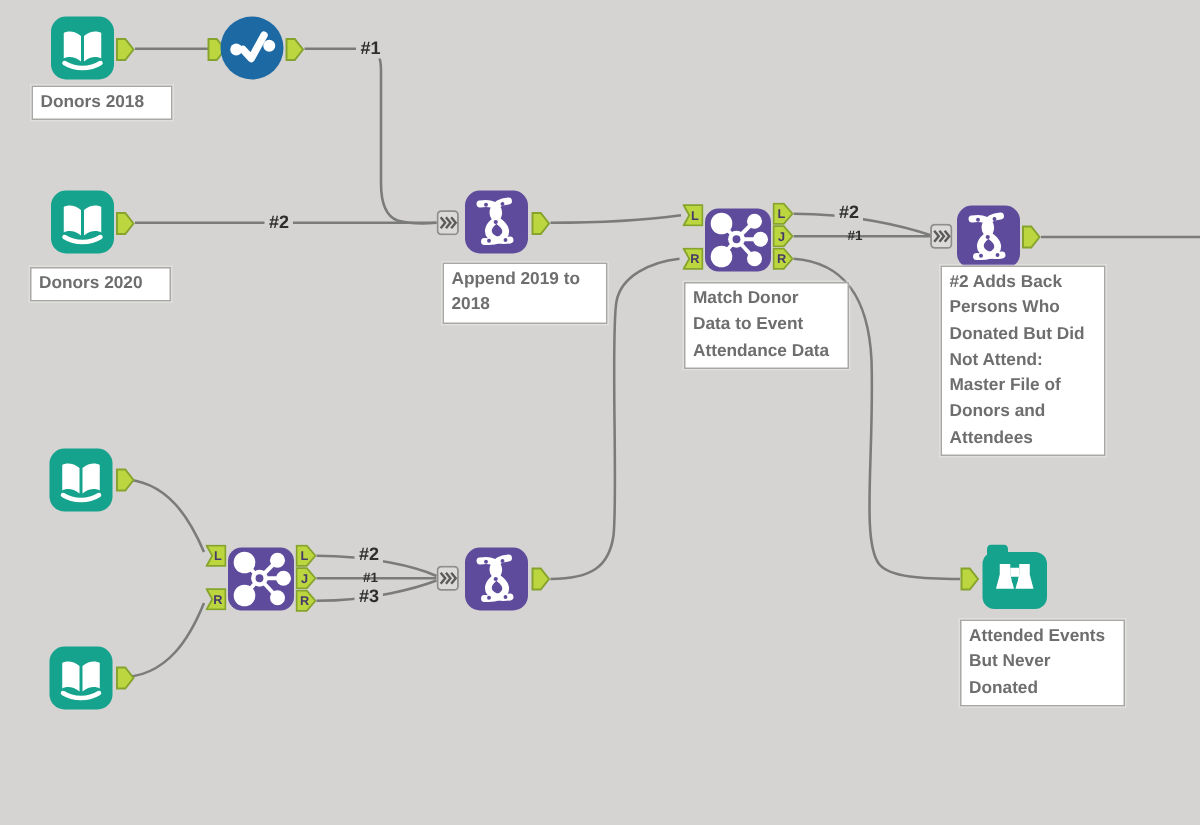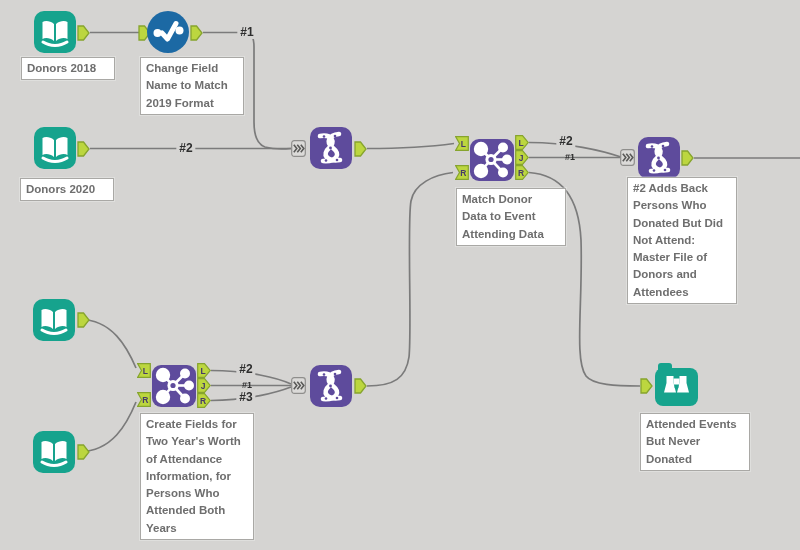--- a/index.html
+++ b/index.html
@@ -239,20 +239,19 @@
   <div class="tool" style="left:309px;top:364px">
     <svg width="44" height="44">
         <use href="#sym-union"></use>
       </svg></div>
   <div class="tool" style="left:654px;top:363px">
     <svg width="45" height="44">
         <use href="#sym-browse"></use>
       </svg></div>
 
   <div class="caption" style="left:21px;top:57px;width:82px">Donors 2018</div>
-  <div class="caption" style="left:140px;top:57px;width:92px">Change Field Name to Match 2019 Format</div>
   <div class="caption" style="left:20px;top:178px;width:82px">Donors 2020</div>
-  <div class="caption" style="left:456px;top:188px;width:98px">Match Donor Data to Event Attending Data</div>
+  <div class="caption" style="left:295px;top:175px;width:98px">Append 2019 to 2018</div>
+  <div class="caption" style="left:456px;top:188px;width:98px">Match Donor Data to Event Attendance Data</div>
   <div class="caption" style="left:627px;top:177px;width:98px">#2 Adds Back Persons Who Donated But Did Not Attend: Master File of Donors and Attendees</div>
-  <div class="caption" style="left:140px;top:413px;width:102px">Create Fields for Two Year's Worth of Attendance Information, for Persons Who Attended Both Years</div>
   <div class="caption" style="left:640px;top:413px;width:98px">Attended Events But Never Donated</div>
 
 </div>
 
 </body></html>

